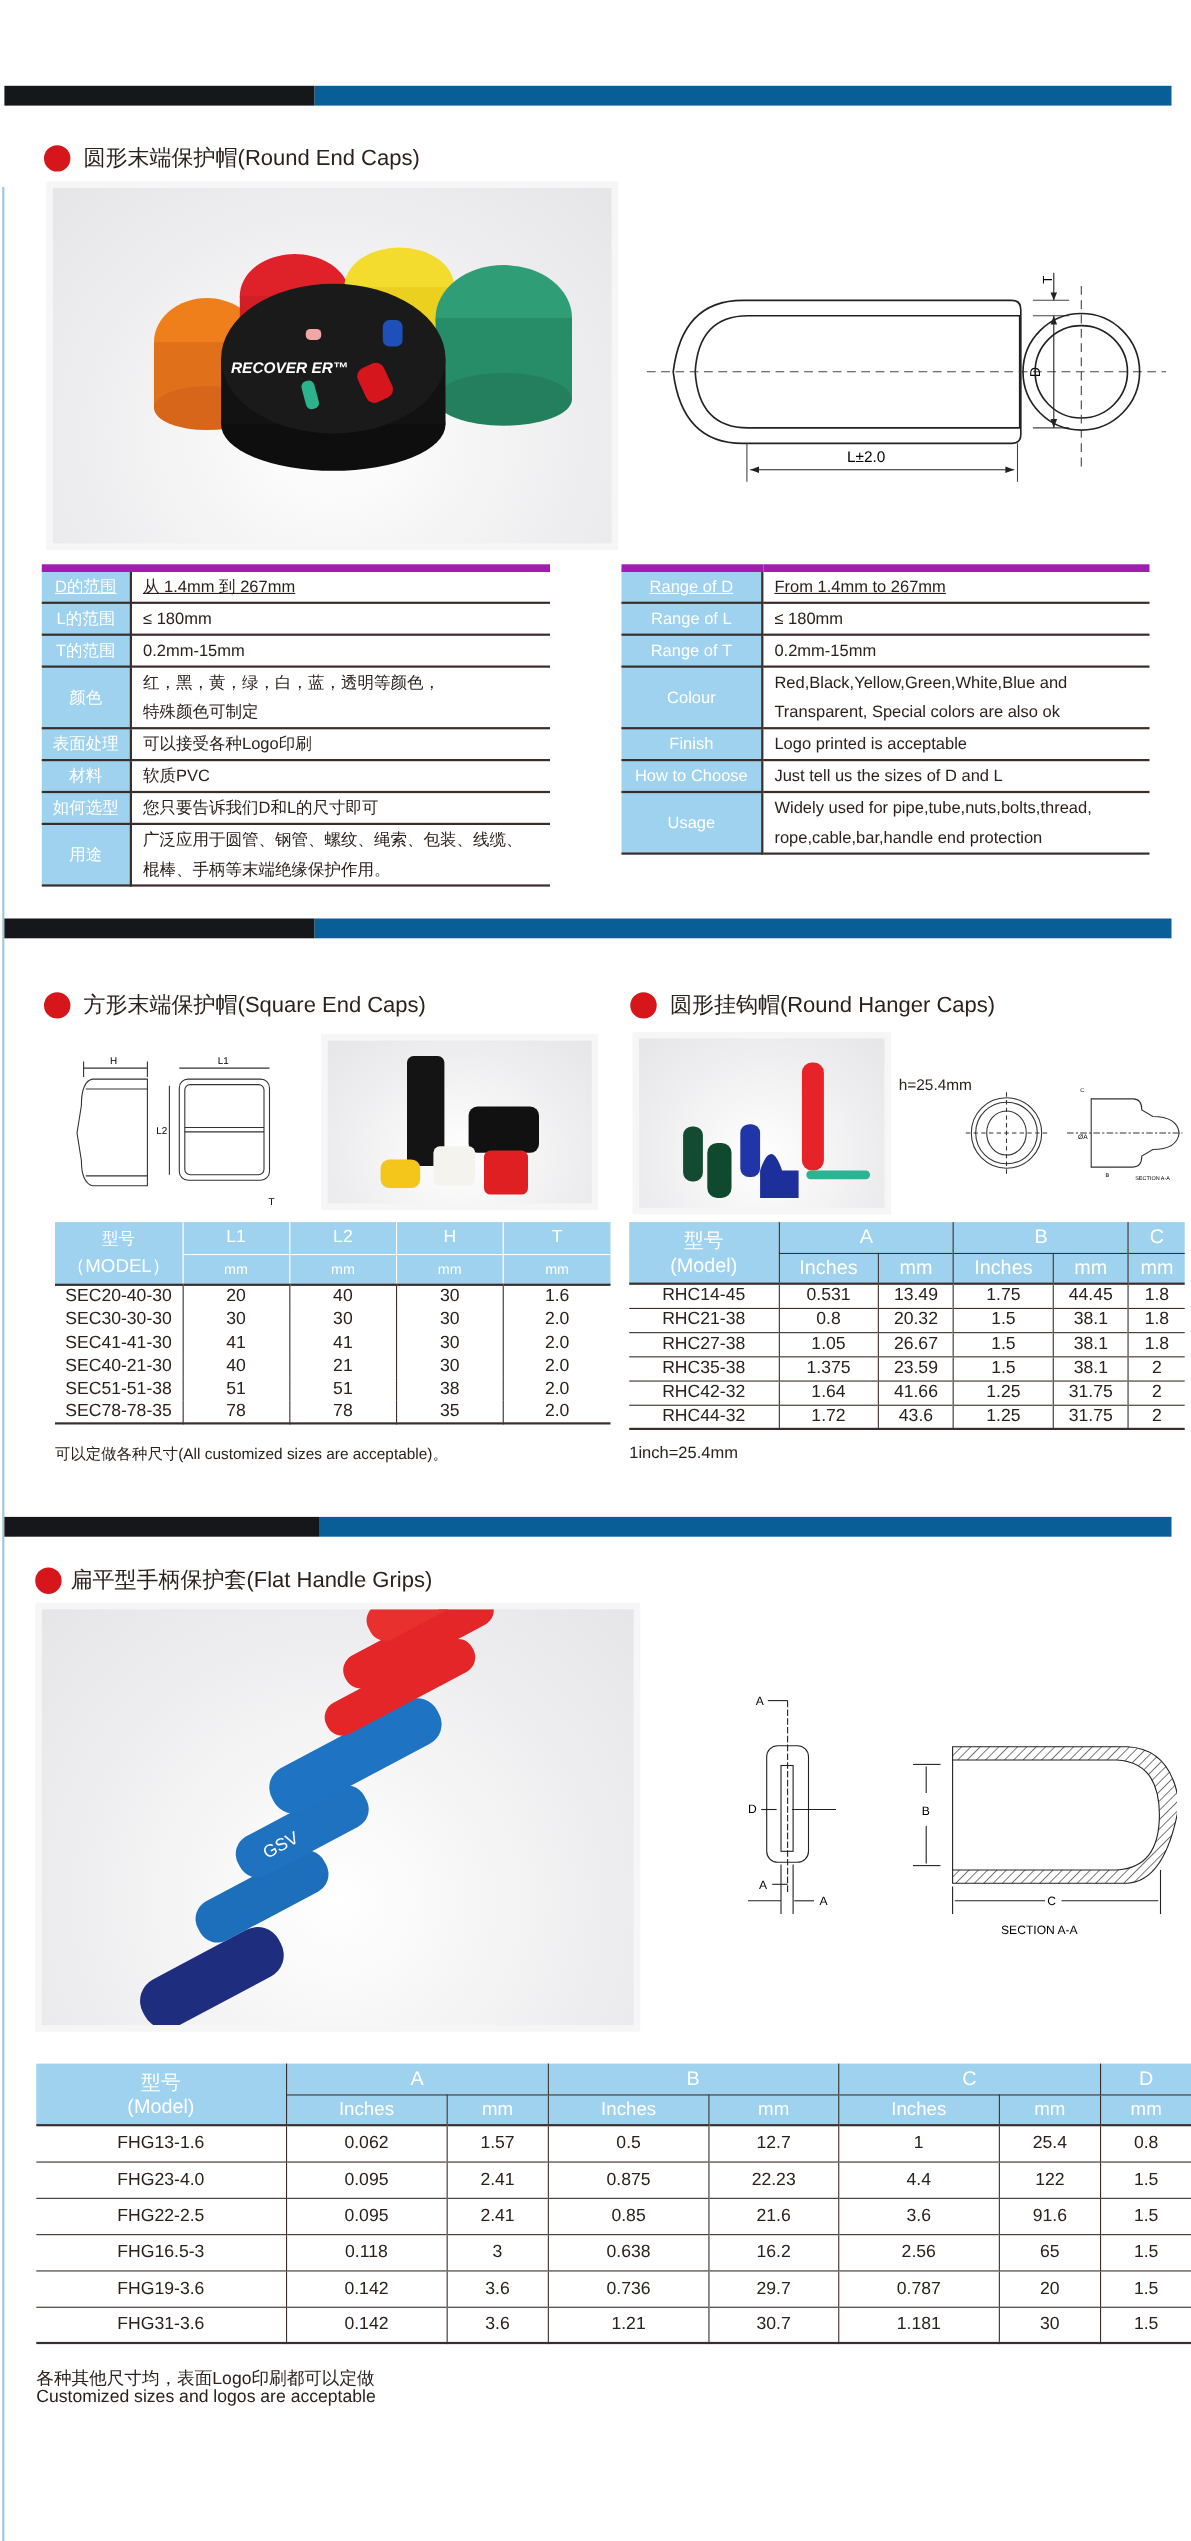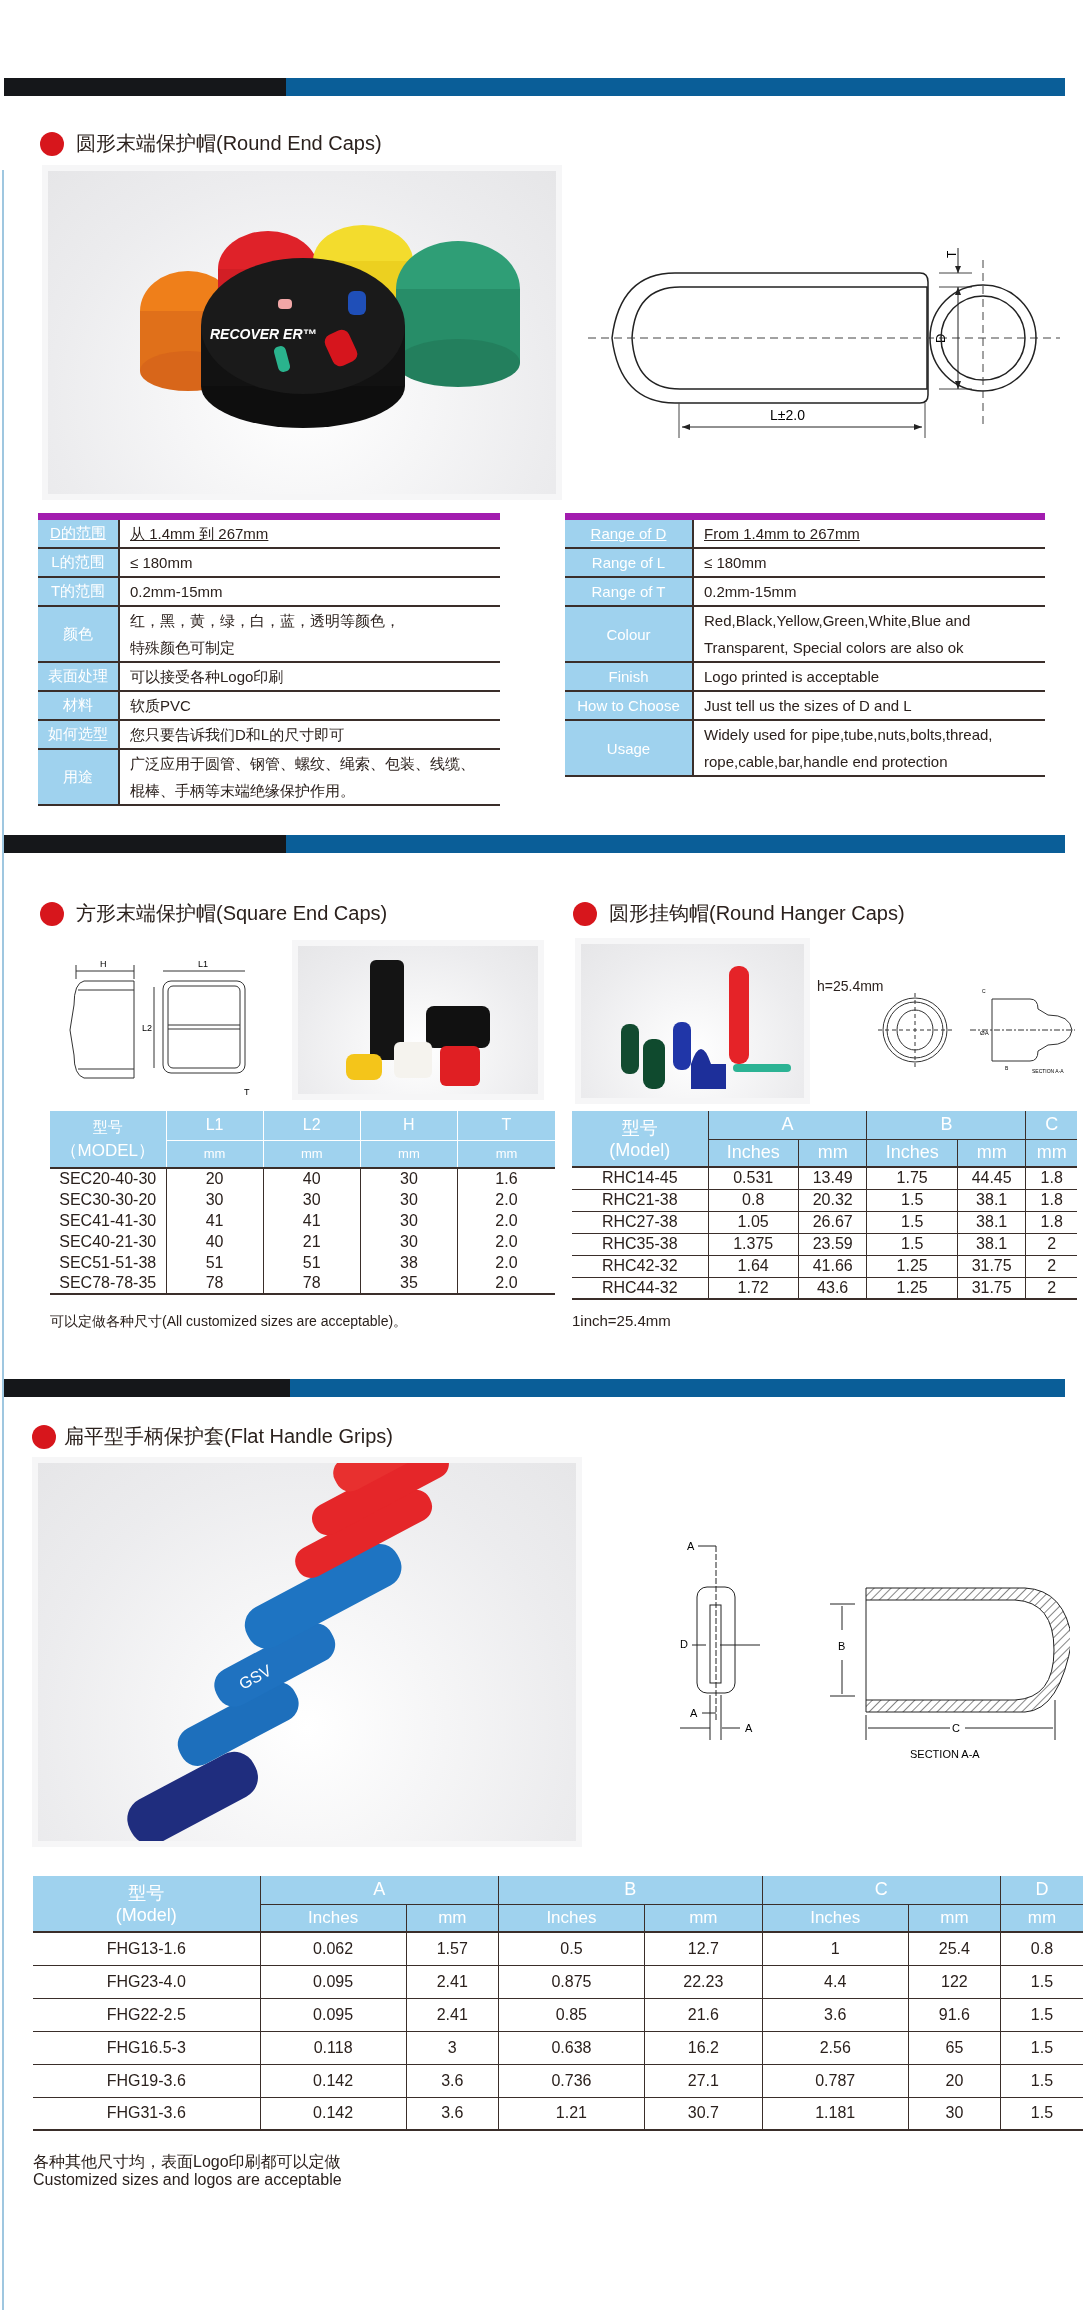--- a/index.html
+++ b/index.html
@@ -231,21 +231,21 @@
   </tbody>
     <tbody>
     <tr style="height:21px;">
         <td style="border-right:1px solid #3a2e2a">SEC20-40-30</td>
         <td style="border-right:1px solid #3a2e2a">20</td>
         <td style="border-right:1px solid #3a2e2a">40</td>
         <td style="border-right:1px solid #3a2e2a">30</td>
         <td>1.6</td>
       </tr>
     <tr style="height:21px;">
-        <td style="border-right:1px solid #3a2e2a">SEC30-30-20</td>
+        <td style="border-right:1px solid #3a2e2a">SEC30-30-30</td>
         <td style="border-right:1px solid #3a2e2a">30</td>
         <td style="border-right:1px solid #3a2e2a">30</td>
         <td style="border-right:1px solid #3a2e2a">30</td>
         <td>2.0</td>
       </tr>
     <tr style="height:21px;">
         <td style="border-right:1px solid #3a2e2a">SEC41-41-30</td>
         <td style="border-right:1px solid #3a2e2a">41</td>
         <td style="border-right:1px solid #3a2e2a">41</td>
         <td style="border-right:1px solid #3a2e2a">30</td>
@@ -502,21 +502,21 @@
         <td style="border-right:1px solid #3a2e2a">16.2</td>
         <td style="border-right:1px solid #3a2e2a">2.56</td>
         <td style="border-right:1px solid #3a2e2a">65</td>
         <td>1.5</td>
       </tr>
   <tr style="height:33px; border-bottom:1px solid #3a2e2a;">
         <td style="border-right:1px solid #3a2e2a">FHG19-3.6</td>
         <td style="border-right:1px solid #3a2e2a">0.142</td>
         <td style="border-right:1px solid #3a2e2a">3.6</td>
         <td style="border-right:1px solid #3a2e2a">0.736</td>
-        <td style="border-right:1px solid #3a2e2a">27.1</td>
+        <td style="border-right:1px solid #3a2e2a">29.7</td>
         <td style="border-right:1px solid #3a2e2a">0.787</td>
         <td style="border-right:1px solid #3a2e2a">20</td>
         <td>1.5</td>
       </tr>
   <tr style="height:33px; border-bottom:2px solid #3a2e2a;">
         <td style="border-right:1px solid #3a2e2a">FHG31-3.6</td>
         <td style="border-right:1px solid #3a2e2a">0.142</td>
         <td style="border-right:1px solid #3a2e2a">3.6</td>
         <td style="border-right:1px solid #3a2e2a">1.21</td>
         <td style="border-right:1px solid #3a2e2a">30.7</td>

